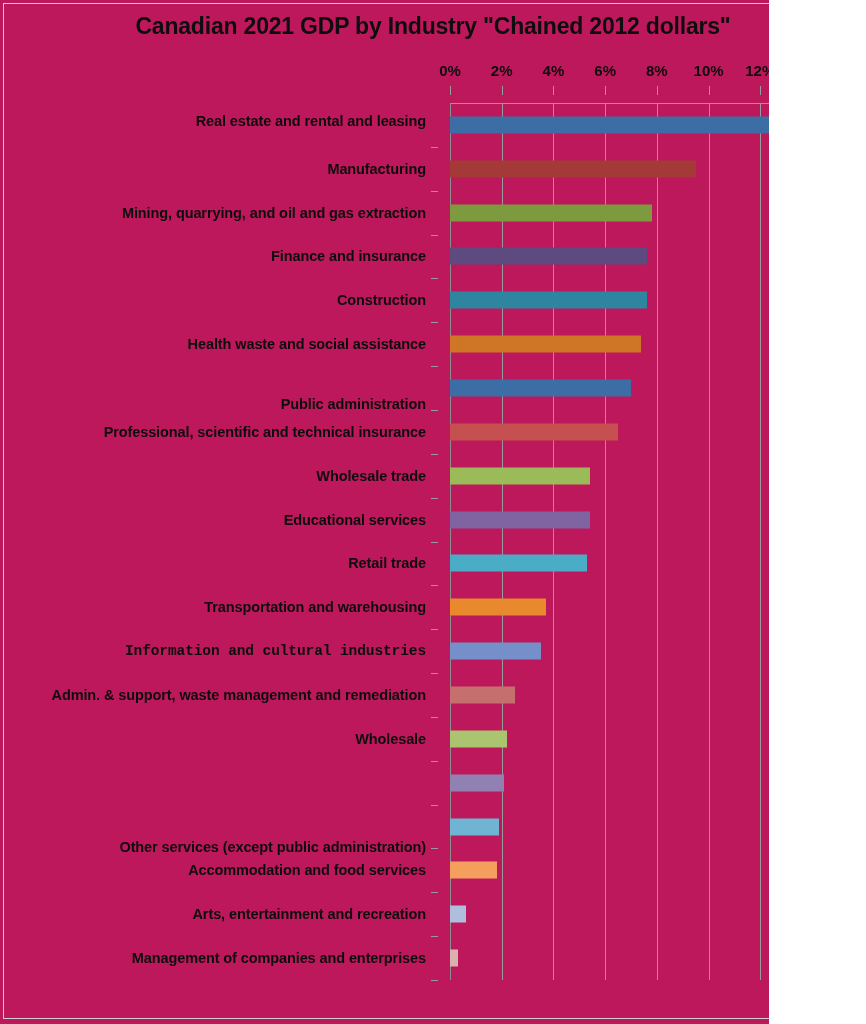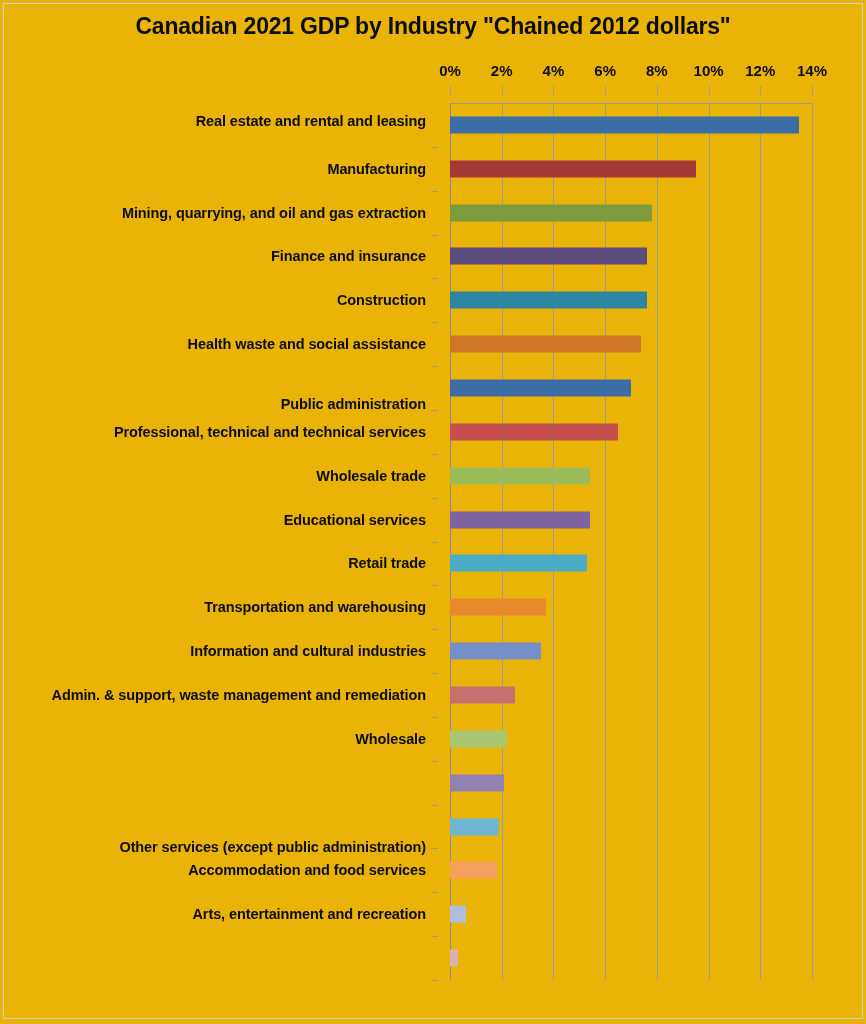--- a/index.html
+++ b/index.html
@@ -6,23 +6,23 @@
   html, body {
     margin: 0;
     padding: 0;
     background: #ffffff;
   }
   body {
     font-family: "Liberation Sans", sans-serif;
   }
   #figure {
     position: relative;
-    width: 866px;
+    width: 769px;
     height: 1024px;
-    background: #eab308;
+    background: #be185d;
     box-sizing: border-box;
     overflow: hidden;
   }
   
   #figure-border {
     position: absolute;
     left: 3px;
     top: 3px;
     width: 860px;
     height: 1016px;
@@ -172,43 +172,44 @@
       <div class="cat-label" style="top: 109.625px;">Mining, quarrying, and oil and gas extraction</div>
       <div class="y-tick" style="top: 131.55px;"></div>
       <div class="cat-label" style="top: 153.475px;">Finance and insurance</div>
       <div class="y-tick" style="top: 175.4px;"></div>
       <div class="cat-label" style="top: 197.325px;">Construction</div>
       <div class="y-tick" style="top: 219.25px;"></div>
       <div class="cat-label" style="top: 241.175px;">Health waste and social assistance</div>
       <div class="y-tick" style="top: 263.1px;"></div>
       <div class="cat-label" style="top: 285.025px; margin-top: 16px;">Public administration</div>
       <div class="y-tick" style="top: 306.95px;"></div>
-      <div class="cat-label" style="top: 328.875px;">Professional, technical and technical services</div>
+      <div class="cat-label" style="top: 328.875px;">Professional, scientific and technical insurance</div>
       <div class="y-tick" style="top: 350.8px;"></div>
       <div class="cat-label" style="top: 372.725px;">Wholesale trade</div>
       <div class="y-tick" style="top: 394.65px;"></div>
       <div class="cat-label" style="top: 416.575px;">Educational services</div>
       <div class="y-tick" style="top: 438.5px;"></div>
       <div class="cat-label" style="top: 460.425px;">Retail trade</div>
       <div class="y-tick" style="top: 482.35px;"></div>
       <div class="cat-label" style="top: 504.275px;">Transportation and warehousing</div>
       <div class="y-tick" style="top: 526.2px;"></div>
-      <div class="cat-label" style="top: 548.125px;">Information and cultural industries</div>
+      <div class="cat-label" style="top: 548.125px; font-family: Liberation Mono, monospace;">Information and cultural industries</div>
       <div class="y-tick" style="top: 570.05px;"></div>
       <div class="cat-label" style="top: 591.975px;">Admin. &amp; support, waste management and remediation</div>
       <div class="y-tick" style="top: 613.9px;"></div>
       <div class="cat-label" style="top: 635.825px;">Wholesale</div>
       <div class="y-tick" style="top: 657.75px;"></div>
       <div class="y-tick" style="top: 701.6px;"></div>
       <div class="cat-label" style="top: 744px;">Other services (except public administration)</div>
       <div class="y-tick" style="top: 745.45px;"></div>
       <div class="cat-label" style="top: 767.375px; margin-left: 24px;">Accommodation and food services</div>
       <div class="y-tick" style="top: 789.3px;"></div>
       <div class="cat-label" style="top: 811.225px;">Arts, entertainment and recreation</div>
       <div class="y-tick" style="top: 833.15px;"></div>
+      <div class="cat-label" style="top: 855.075px;">Management of companies and enterprises</div>
       <div class="y-tick" style="top: 877px;"></div>
     </div>
 
   <div id="plot-area">
     <div id="plot-frame">
       <div id="top-axis-line"></div>
     <div class="gridline axis-zero" style="left: 0px;"></div>
         <div class="gridline" style="left: 51.7143px;"></div>
         <div class="gridline" style="left: 103.429px;"></div>
         <div class="gridline" style="left: 155.143px;"></div>

